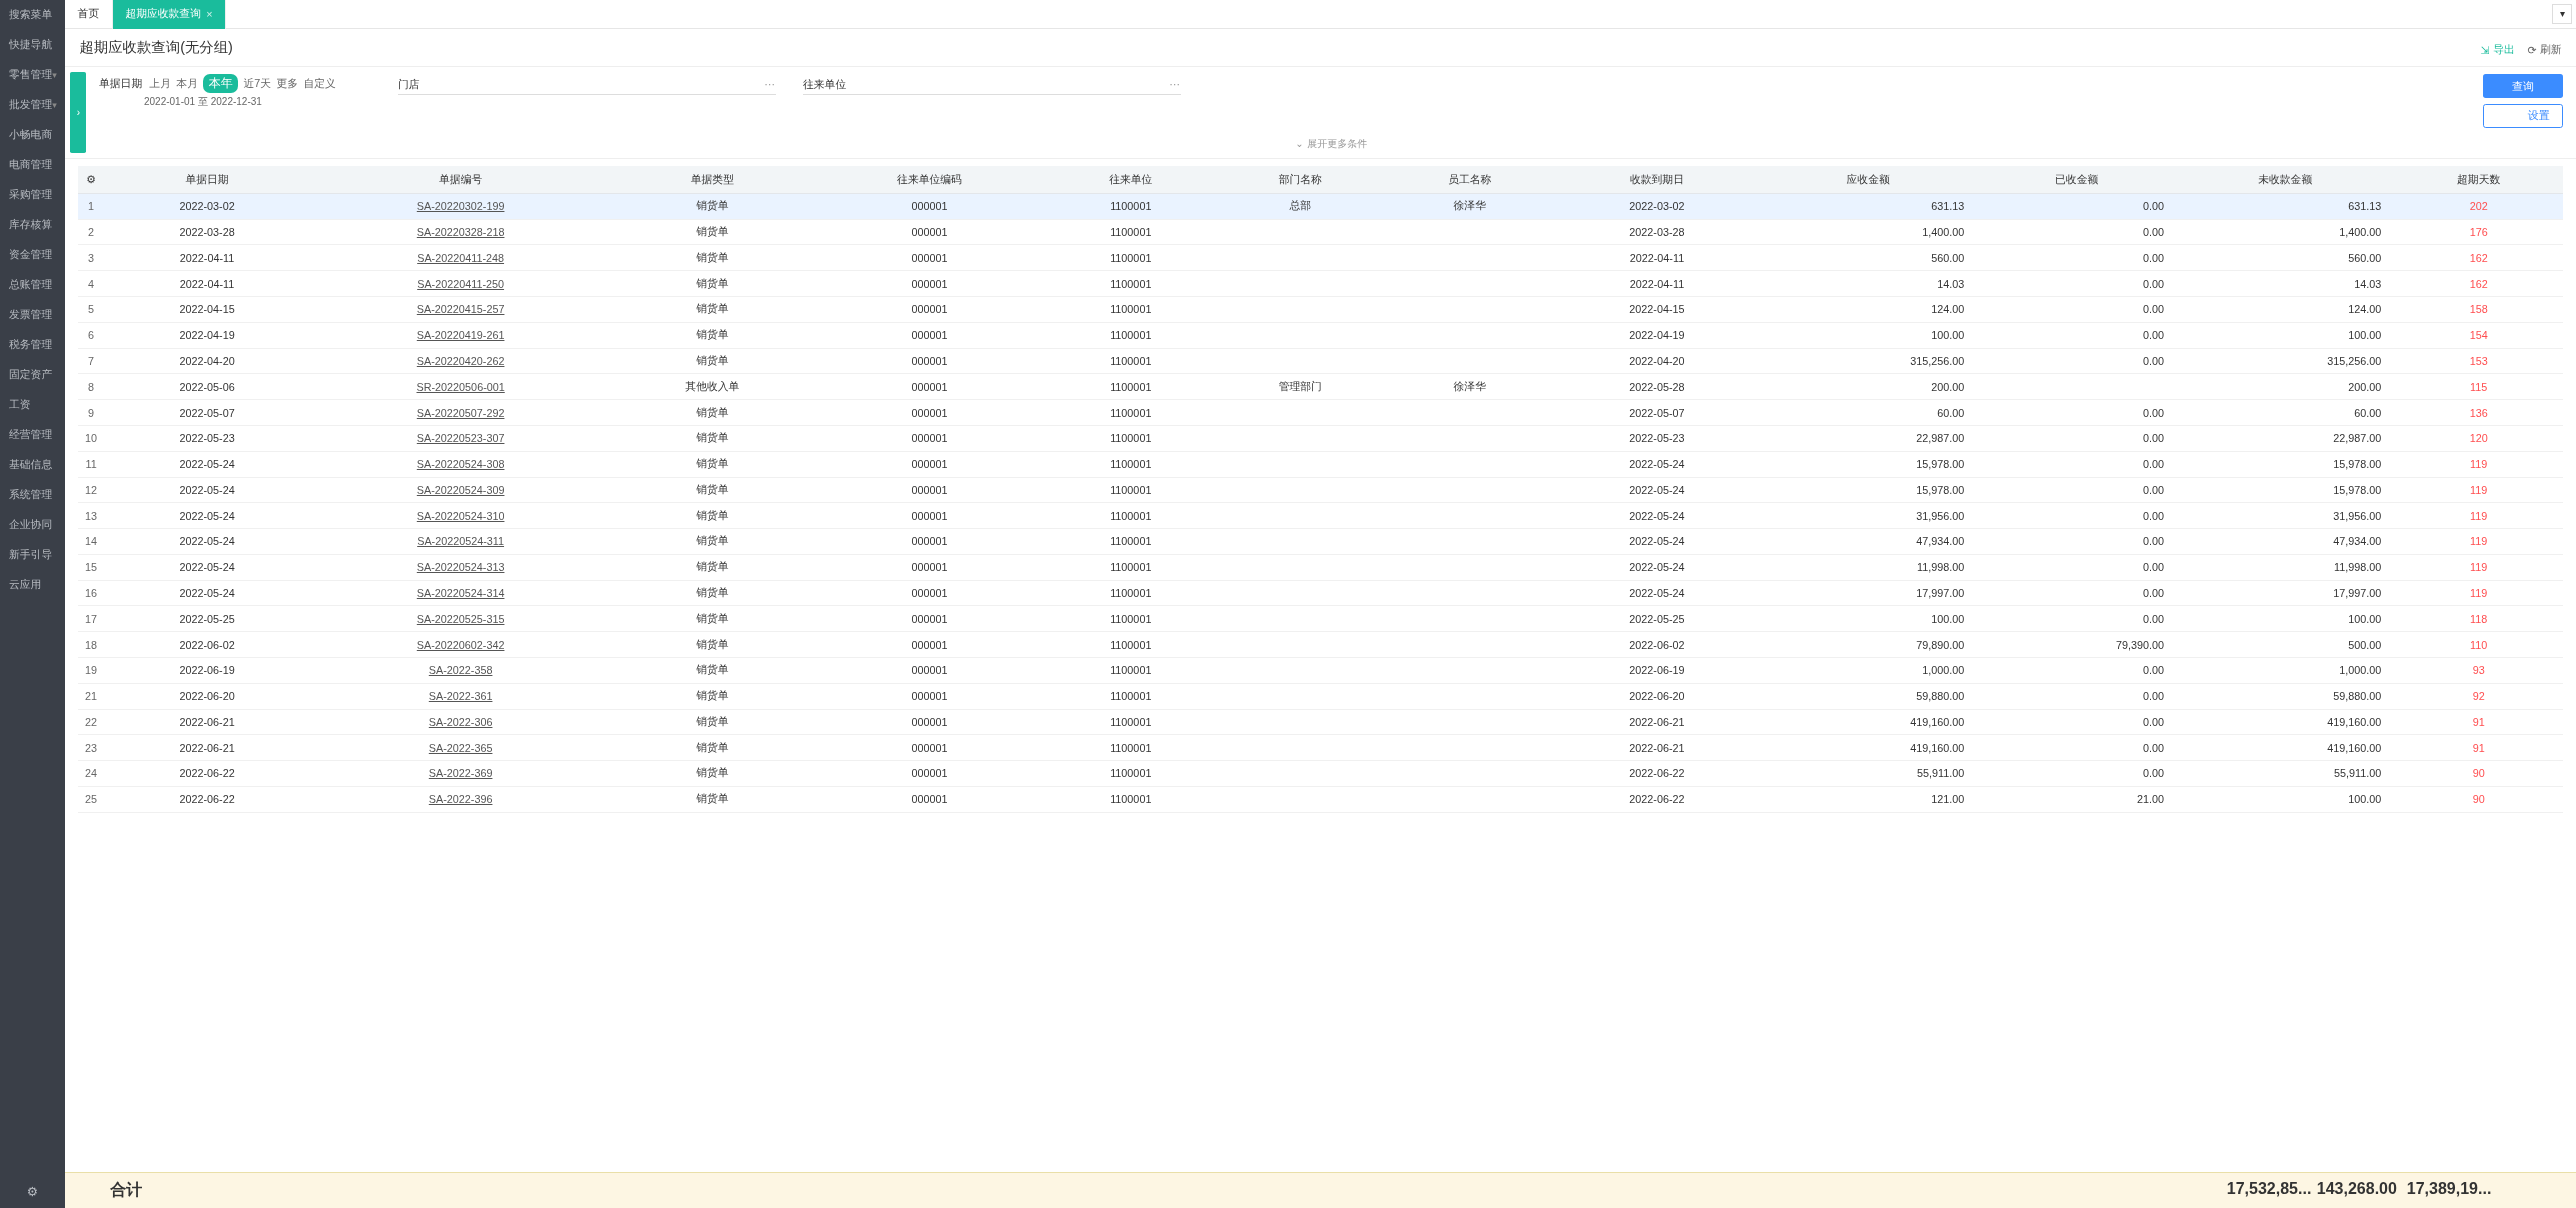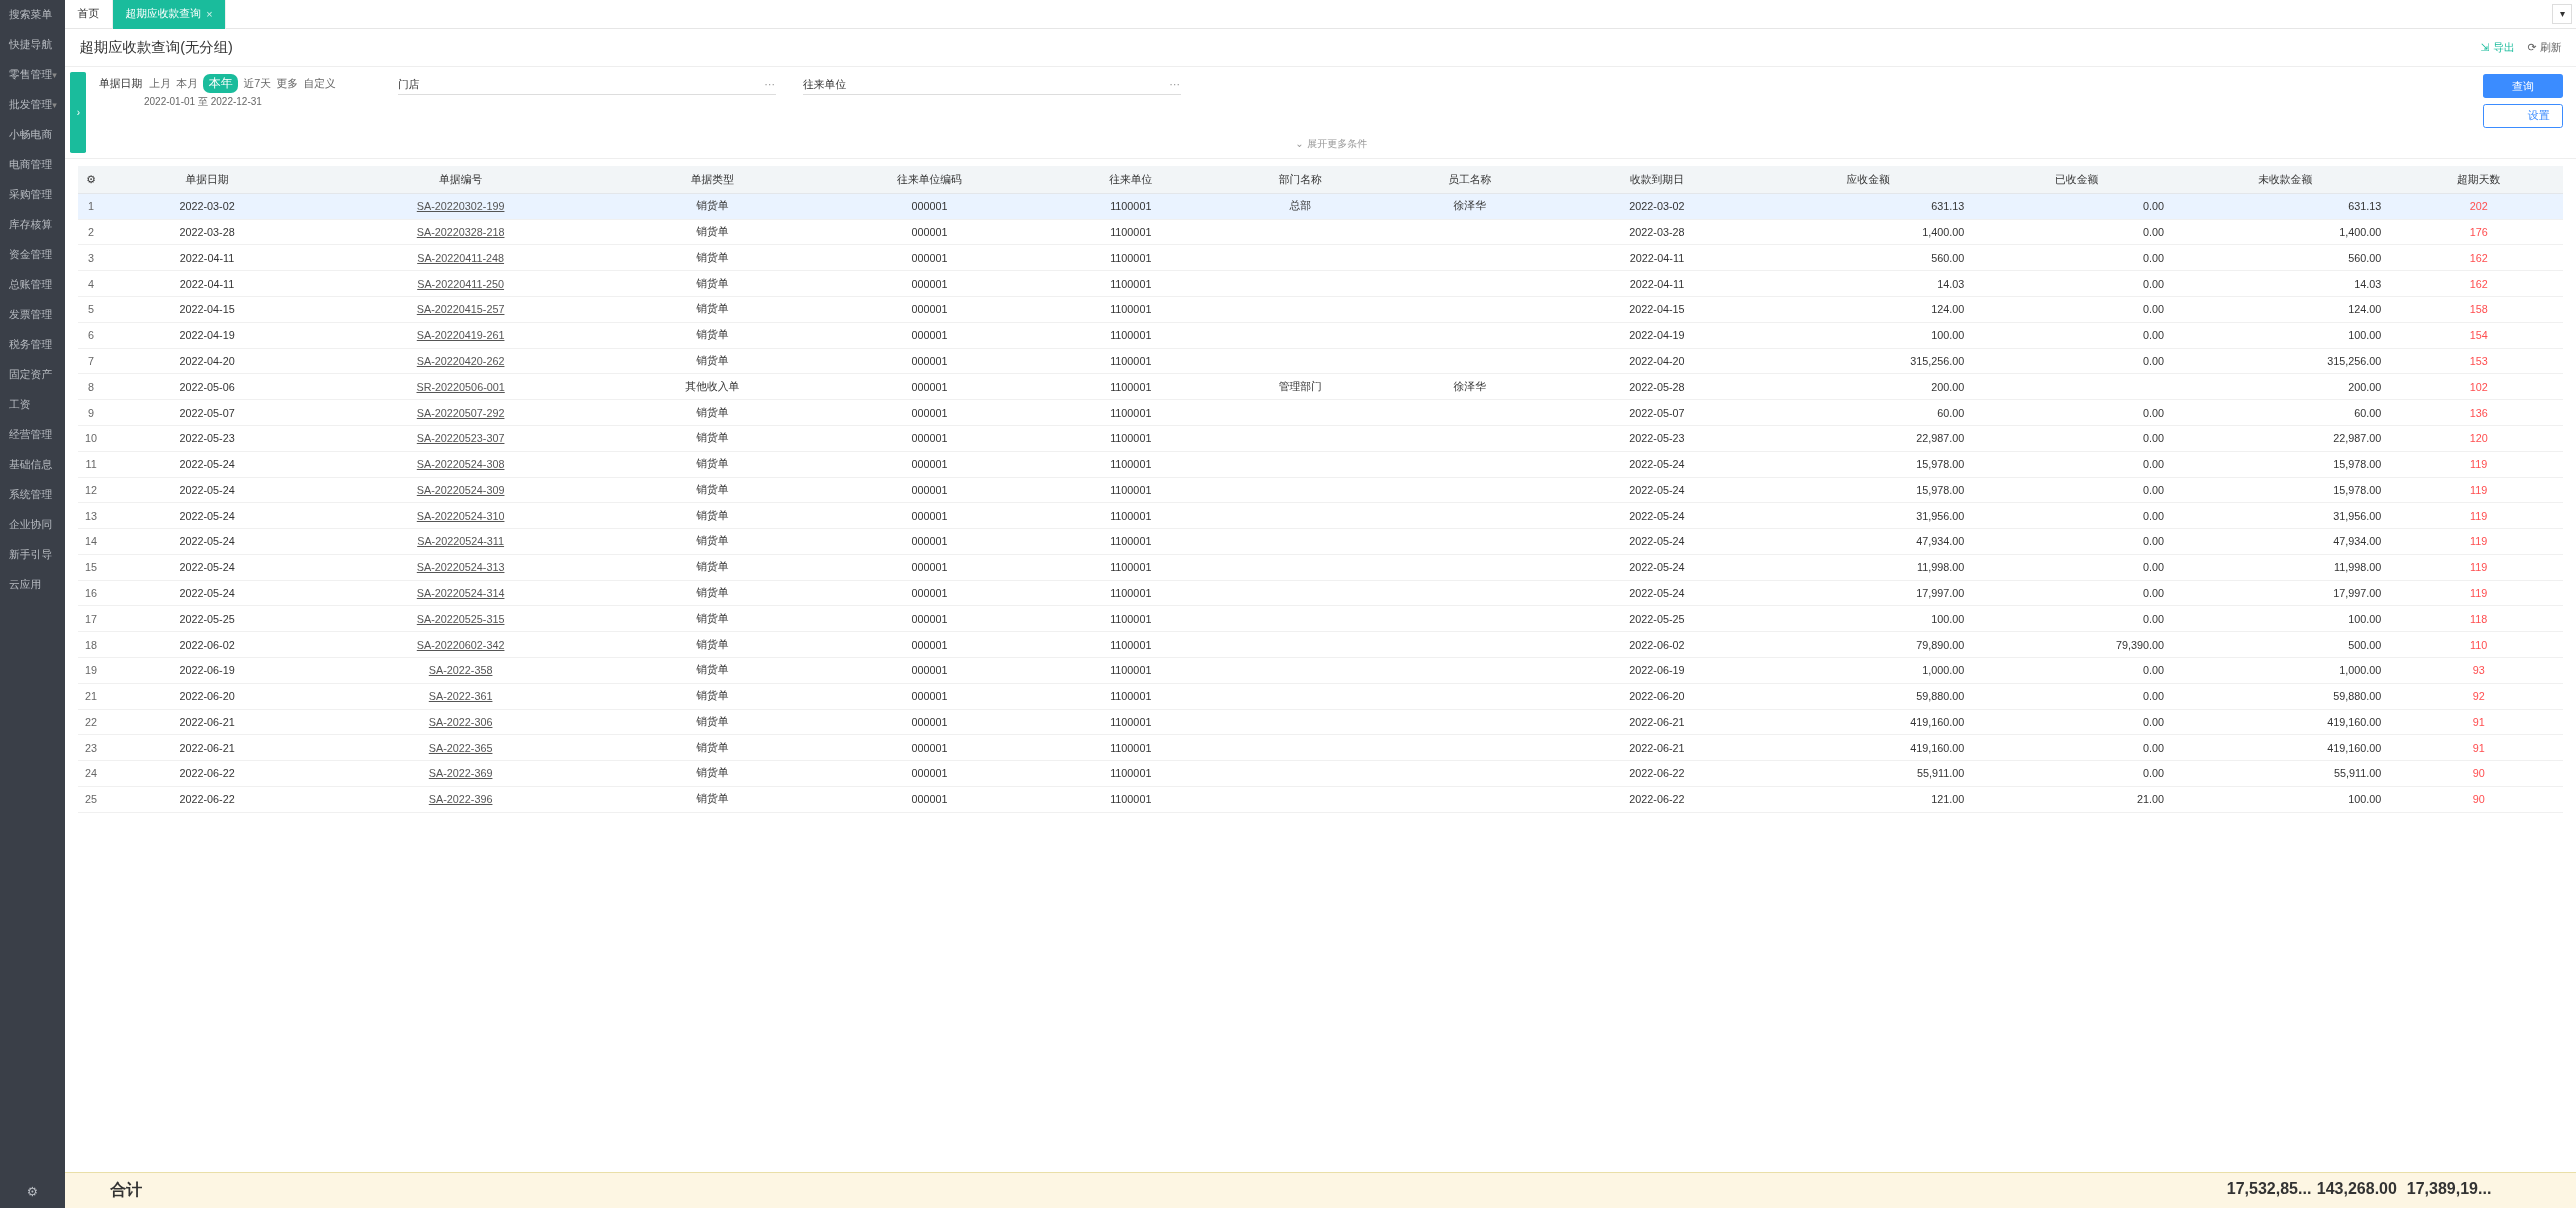--- a/index.html
+++ b/index.html
@@ -18,21 +18,21 @@
 
 
 .tabs { display: flex; align-items: center; background: #fff; border-bottom: 0.9px solid #e6e6e6; height: 29px; position: relative; }
 .tab { padding: 0 12.6px; height: 29px; display: flex; align-items: center; gap: 5.4px; cursor: pointer; font-size: 10.8px; border-right: 0.9px solid #eee; }
 .tab.active { background: #1abc9c; color: #fff; }
 .tab .close { font-size: 10.8px; opacity: 0.8; }
 .tabs-right { position: absolute; right: 3.6px; top: 3.6px; }
 .tabs-right .btn-sq { width: 20px; height: 20px; border: 0.9px solid #ddd; background: #fff; display: flex; align-items: center; justify-content: center; cursor: pointer; font-size: 10px; }
 
 
-.page-header { display: flex; align-items: center; justify-content: space-between; padding: 9px 14.4px; border-bottom: 0.9px solid #eee; }
+.page-header { display: flex; align-items: flex-end; justify-content: space-between; padding: 9px 14.4px; border-bottom: 0.9px solid #eee; }
 .page-title { font-size: 14.4px; font-weight: 500; color: #333; }
 .page-actions { display: flex; gap: 12.6px; align-items: center; font-size: 10.8px; }
 .page-actions .action { display: flex; align-items: center; gap: 3.6px; cursor: pointer; color: #666; }
 .page-actions .action.export { color: #1abc9c; }
 
 
 .filter-wrap { display: flex; border-bottom: 0.9px solid #eee; }
 .filter-collapse { width: 16px; background: #1abc9c; color: #fff; display: flex; align-items: center; justify-content: center; cursor: pointer; font-size: 10px; margin: 5.4px 0 5.4px 5.4px; border-radius: 1.8px; }
 .filter-bar { flex: 1; padding: 7.2px 12.6px 3.6px; display: flex; flex-direction: column; gap: 5.4px; }
 .filter-row1 { display: flex; align-items: flex-start; gap: 27px; }
@@ -356,21 +356,21 @@
               <td class="link">SR-20220506-001</td>
               <td>其他收入单</td>
               <td>000001</td>
               <td>1100001</td>
               <td>管理部门</td>
               <td>徐泽华</td>
               <td>2022-05-28</td>
               <td class="num">200.00</td>
               <td class="num"></td>
               <td class="num">200.00</td>
-              <td class="red">102</td>
+              <td class="red">115</td>
             </tr>
             <tr>
               <td class="idx">9</td>
               <td>2022-05-07</td>
               <td class="link">SA-20220507-292</td>
               <td>销货单</td>
               <td>000001</td>
               <td>1100001</td>
               <td></td>
               <td></td>

